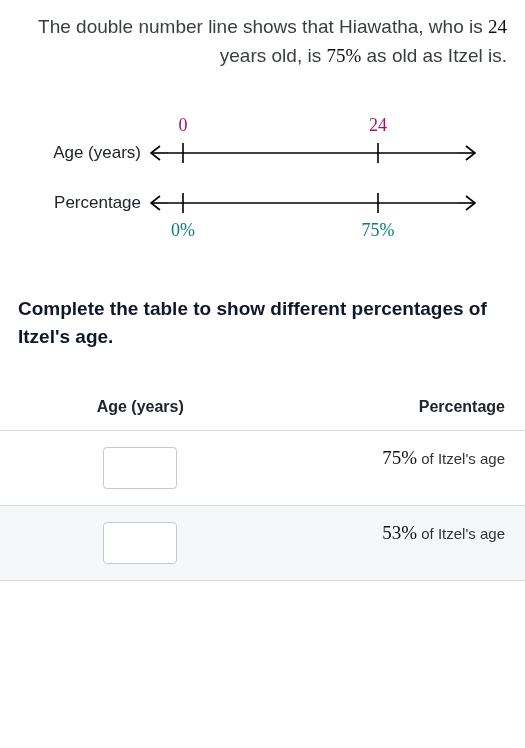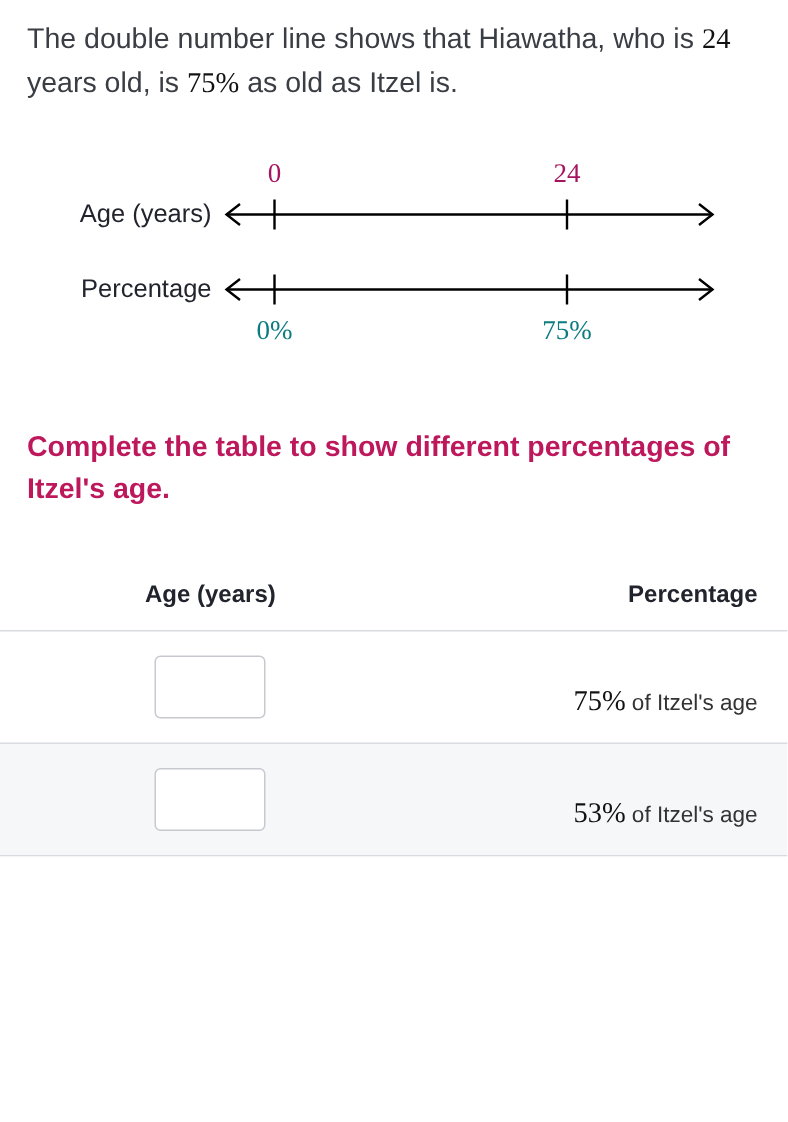--- a/index.html
+++ b/index.html
@@ -9,45 +9,46 @@
     font-family: -apple-system, BlinkMacSystemFont, "Segoe UI", Arial, sans-serif;
     width: 525px;
     color: #21242c;
     background: #fff;
   }
   .wrap { padding: 12px 18px 0 18px; }
   .intro {
     font-size: 19px;
     line-height: 1.55;
     color: #3a3e44;
-    margin-bottom: 12px;
+    margin-bottom: 22px;
+    text-align: right;
   }
   .intro .mn { font-family: Georgia, "Times New Roman", serif; color: #111; }
   .diagram { margin: 0 0 28px 0; }
   .diagram svg { display: block; }
   .tick-top { font-family: Georgia, "Times New Roman", serif; font-size: 18px; fill: #a6145f; }
   .tick-bot { font-family: Georgia, "Times New Roman", serif; font-size: 18px; fill: #0b7b80; }
   .axis-label { font-size: 17px; fill: #21242c; }
   .prompt {
     font-size: 19px;
     font-weight: 700;
     line-height: 1.5;
-    color: #be185d;
+    color: #0f172a;
     margin: 32px 0 38px 0;
   }
   .tbl { width: 525px; margin-left: -18px; }
   .thead {
     display: flex;
     padding: 8px 18px 14px 18px;
   }
   .thead .col1 { flex: 0 0 50%; text-align: center; font-weight: 700; font-size: 16px; }
   .thead .col2 { flex: 0 0 50%; text-align: right; font-weight: 700; font-size: 16px; padding-right: 2px; }
   .trow {
     display: flex;
-    align-items: flex-end;
+    align-items: flex-start;
     border-top: 1px solid #d9dbe0;
     padding: 16px 18px;
     min-height: 74px;
   }
   .trow:nth-of-type(odd) { background: #f6f7f8; }
   .trow:nth-of-type(even) { background: #ffffff; }
   .trow:last-child { border-bottom: 1px solid #d9dbe0; }
   .cell1 { flex: 0 0 50%; display: flex; justify-content: center; }
   .cell2 { flex: 0 0 50%; text-align: right; font-size: 15px; color: #333; padding-right: 2px; }
   .cell2 .pct { font-family: Georgia, "Times New Roman", serif; font-size: 19px; color: #111; }

